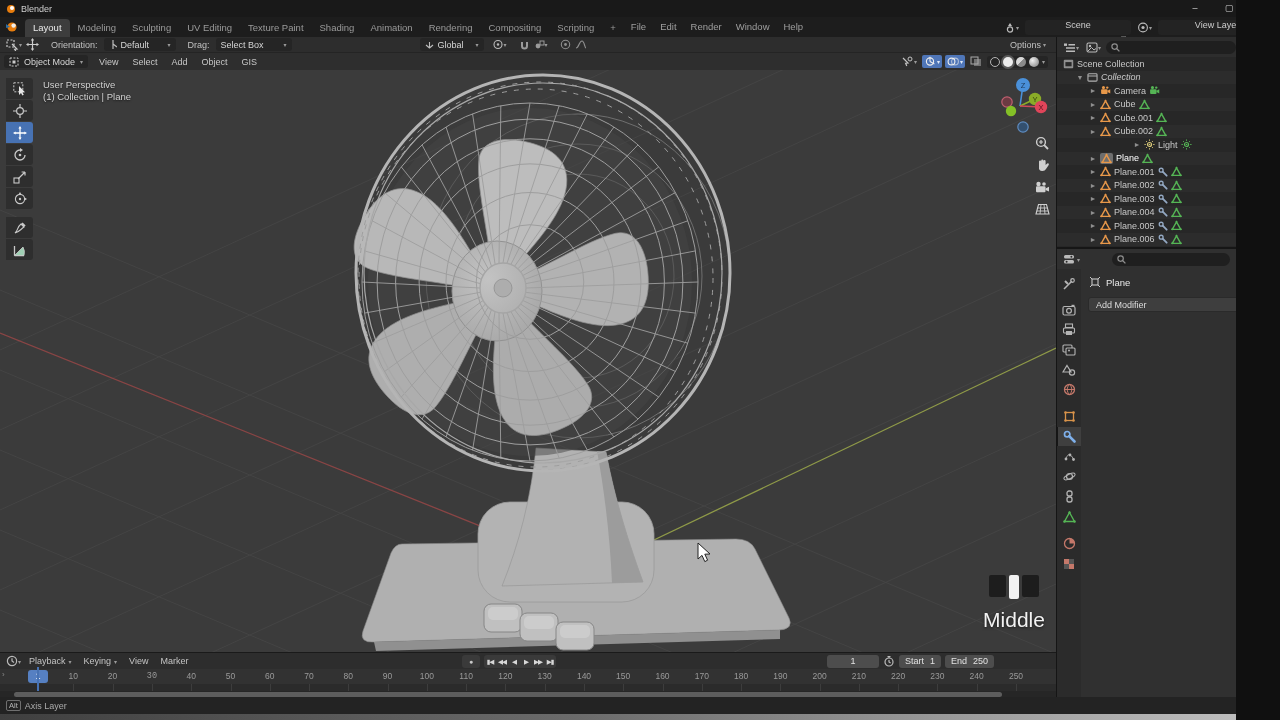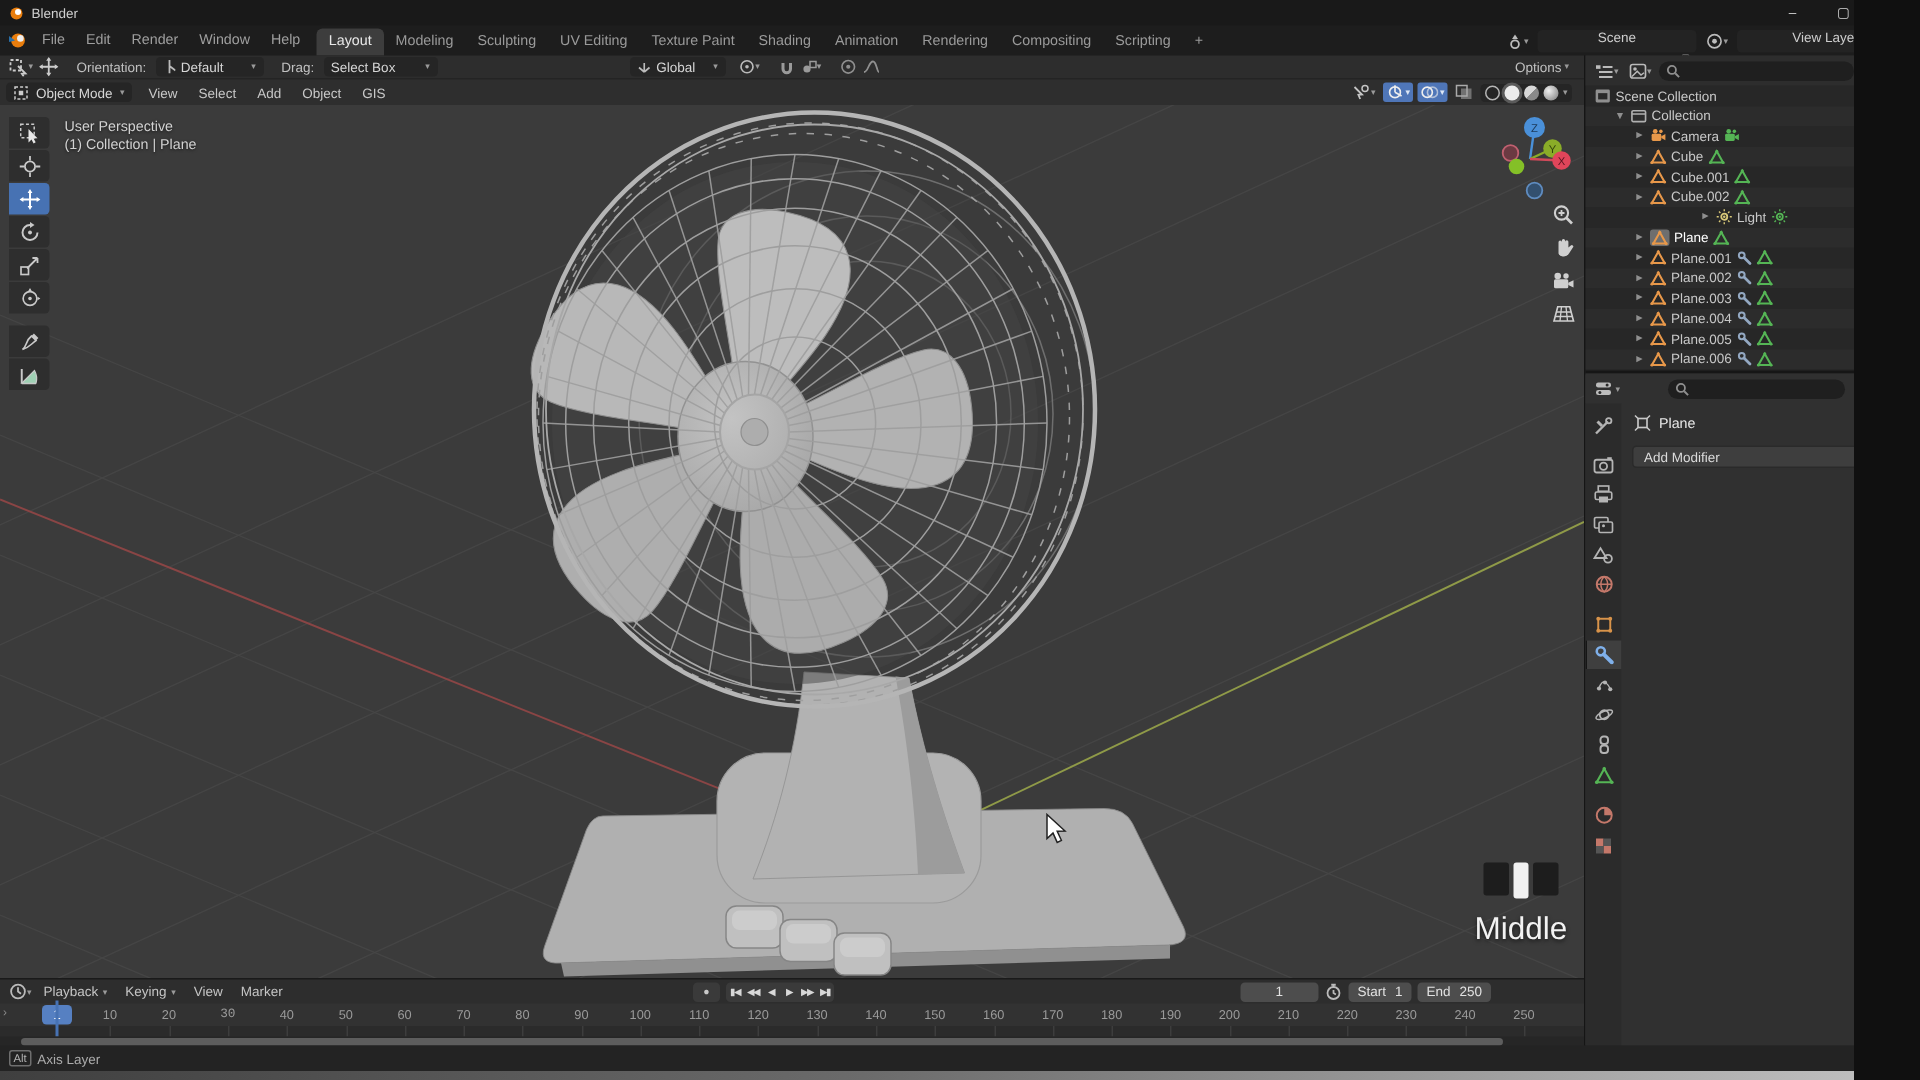--- a/index.html
+++ b/index.html
@@ -146,39 +146,39 @@
       <span>✕</span>
     </div>
   </div>
 
   <div id="topbar" class="abs">
     <svg width="14" height="12" style="margin:0 2px 0 5px">
       <circle cx="7" cy="6" r="4.6" fill="#e87d0d"></circle>
         <circle cx="8.6" cy="4.6" r="2.2" fill="#eee"></circle>
       <path d="M1 3 L5 6 L1 7 Z" fill="#2a6fa8"></path>
     </svg>
-    <div id="topbar-menus" style="display:flex">
-        <span class="menu">File</span>
-        <span class="menu">Edit</span>
-        <span class="menu">Render</span>
-        <span class="menu">Window</span>
-        <span class="menu">Help</span>
-      </div>
     <div id="tabs">
         <span class="tab active">Layout</span>
         <span class="tab">Modeling</span>
         <span class="tab">Sculpting</span>
         <span class="tab">UV Editing</span>
         <span class="tab">Texture Paint</span>
         <span class="tab">Shading</span>
         <span class="tab">Animation</span>
         <span class="tab">Rendering</span>
         <span class="tab">Compositing</span>
         <span class="tab">Scripting</span>
         <span class="tab">+</span>
+      </div>
+    <div id="topbar-menus" style="display:flex">
+        <span class="menu">File</span>
+        <span class="menu">Edit</span>
+        <span class="menu">Render</span>
+        <span class="menu">Window</span>
+        <span class="menu">Help</span>
       </div>
     <div style="margin-left:auto;display:flex;align-items:center;gap:4px;padding-right:4px">
       <span class="iconbtn">
         <svg width="12" height="11">
             <path d="M6 1 L8 4 L4 4 Z" fill="#bbb"></path>
             <circle cx="6" cy="7.5" r="2.6" fill="none" stroke="#bbb" stroke-width="1.2"></circle>
           </svg>
         <span class="caret">▾</span>
       </span>
       <div class="idsel" style="width:106px">
@@ -596,21 +596,21 @@
         <div class="orow" style="padding-left: 6px;">
           <span class="oicon">
             <svg width="11" height="10" viewBox="0 0 12 11">
               <rect x="0.8" y="0.8" width="10.4" height="9.4" rx="1" fill="#8f8f8f"></rect>
               <rect x="2.6" y="3.4" width="6.8" height="4.6" fill="#2a2a2a"></rect>
             </svg>
           </span>
           <span class="oname">Scene Collection</span>
           <span class="grow"></span>
         </div>
-        <div class="orow alt" style="padding-left: 19px;">
+        <div class="orow alt" style="padding-left: 19px; font-style: italic;">
           <span class="arrow">▼</span>
           <span class="oicon">
             <svg width="11" height="10" viewBox="0 0 12 11">
               <rect x="1" y="2" width="10" height="8" rx="1" fill="none" stroke="#b0b0b0" stroke-width="1.2"></rect>
               <path d="M1 4.4 H11" stroke="#b0b0b0" stroke-width="1.1"></path>
             </svg>
           </span>
           <span class="oname">Collection</span>
           <span class="grow"></span>
           <span class="oicon">

